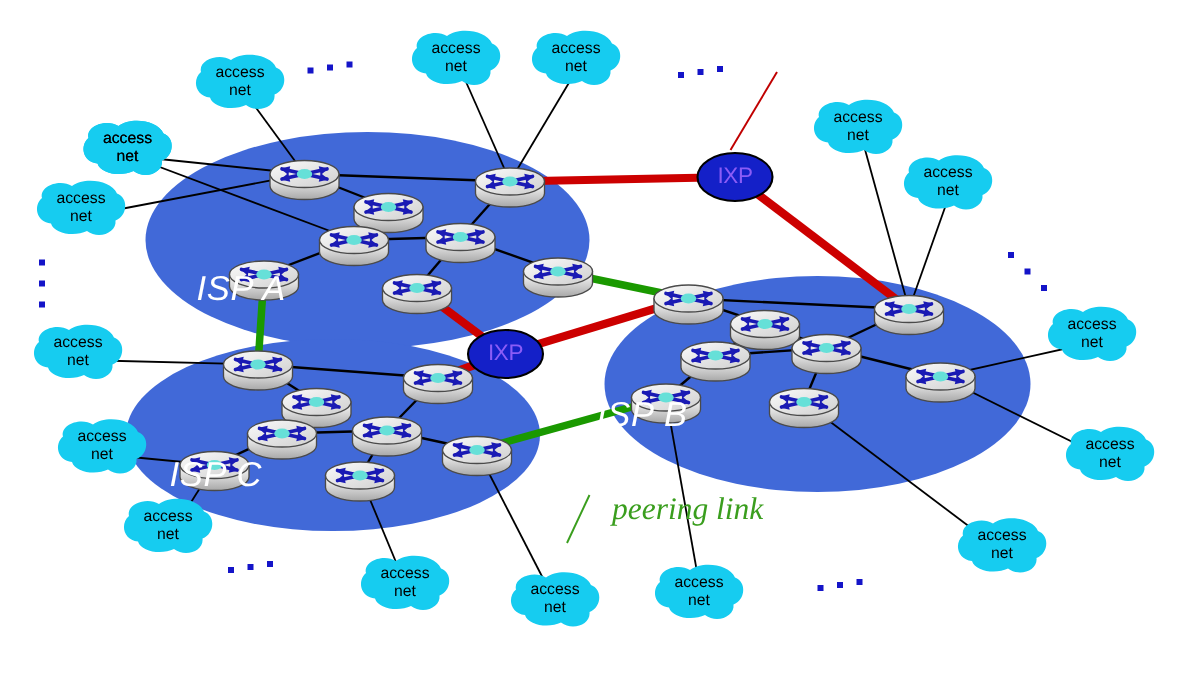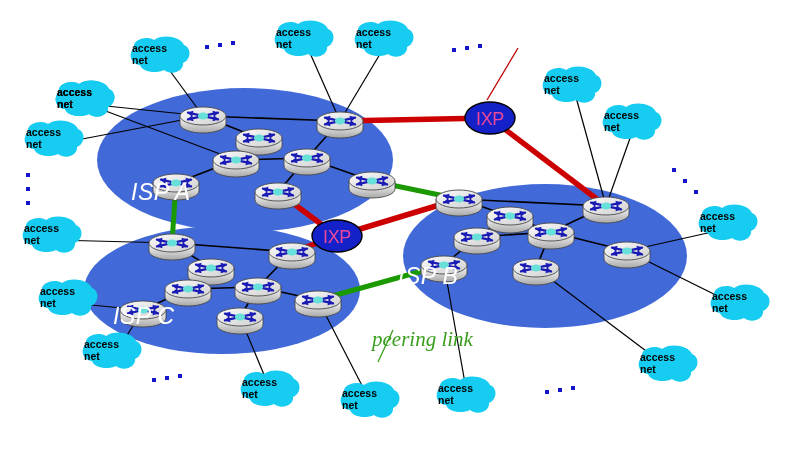--- a/index.html
+++ b/index.html
@@ -1,24 +1,24 @@
 <!DOCTYPE html>
 <html><head>
 <meta charset="utf-8">
 <style>
   html,body{margin:0;padding:0;background:#ffffff;}
   body{width:798px;height:455px;overflow:hidden;font-family:"Liberation Sans",sans-serif;}
   #stage{position:relative;width:798px;height:455px;background:#fff;}
   #svgroot{position:absolute;left:0;top:0;width:798px;height:455px;}
   .lbl{position:absolute;white-space:nowrap;pointer-events:none;}
   .isp-label{color:#ffffff;font-style:italic;font-size:23px;font-family:"Liberation Sans",sans-serif;letter-spacing:.5px;margin-top:45px;}
-  .ixp-label{color:#ec4899;font-size:18px;font-family:"Liberation Sans",sans-serif;letter-spacing:-.3px;}
+  .ixp-label{color:#8b5cf6;font-size:15px;font-family:"Liberation Sans",sans-serif;letter-spacing:-.3px;}
   .title-red{color:#c00000;font-style:italic;font-weight:normal;font-size:21px;font-family:"Liberation Serif",serif;}
   .title-green{color:#3a9e1e;font-style:italic;font-size:21px;font-family:"Liberation Serif",serif;}
-  .cloud-text{position:absolute;color:#000;font-size:10.5px;line-height:11.5px;text-align:left;font-family:"Liberation Sans",sans-serif;pointer-events:none;font-weight:bold;}
+  .cloud-text{position:absolute;color:#000;font-size:10.5px;line-height:11.5px;text-align:center;font-family:"Liberation Sans",sans-serif;pointer-events:none;}
 </style>
 </head>
 <body>
 
 <div id="stage">
   <svg id="svgroot" viewBox="0 0 798 455">
     <defs>
       <linearGradient id="routerSide" x1="0" y1="0" x2="0" y2="1">
         <stop offset="0%" stop-color="#ffffff"></stop>
         <stop offset="45%" stop-color="#d8d8d8"></stop>
@@ -502,21 +502,21 @@
         <rect x="545" y="390" width="4" height="4" fill="#1414c8"></rect>
         <rect x="558" y="388" width="4" height="4" fill="#1414c8"></rect>
         <rect x="571" y="386" width="4" height="4" fill="#1414c8"></rect>
       </g>
     <g id="g-leaders">
       <line x1="518" y1="48" x2="487" y2="100" stroke="#c00000" stroke-width="1.3"></line>
       <line x1="393" y1="330" x2="378" y2="362" stroke="#3a9e1e" stroke-width="1.3"></line>
     </g>
   </svg>
 
-  <div class="lbl title-green" id="lbl-peering" style="left:372px;top:327px;">peering link</div>
+  <div class="lbl title-green" id="lbl-peering" style="left:408px;top:327px;">peering link</div>
 
   <div id="overlay-labels">
       <div class="cloud-text" style="left: 57px; top: 87px; width: 56px;">
         <div>access</div>
         <div>net</div>
       </div>
       <div class="cloud-text" style="left: 26px; top: 127px; width: 56px;">
         <div>access</div>
         <div>net</div>
       </div>

